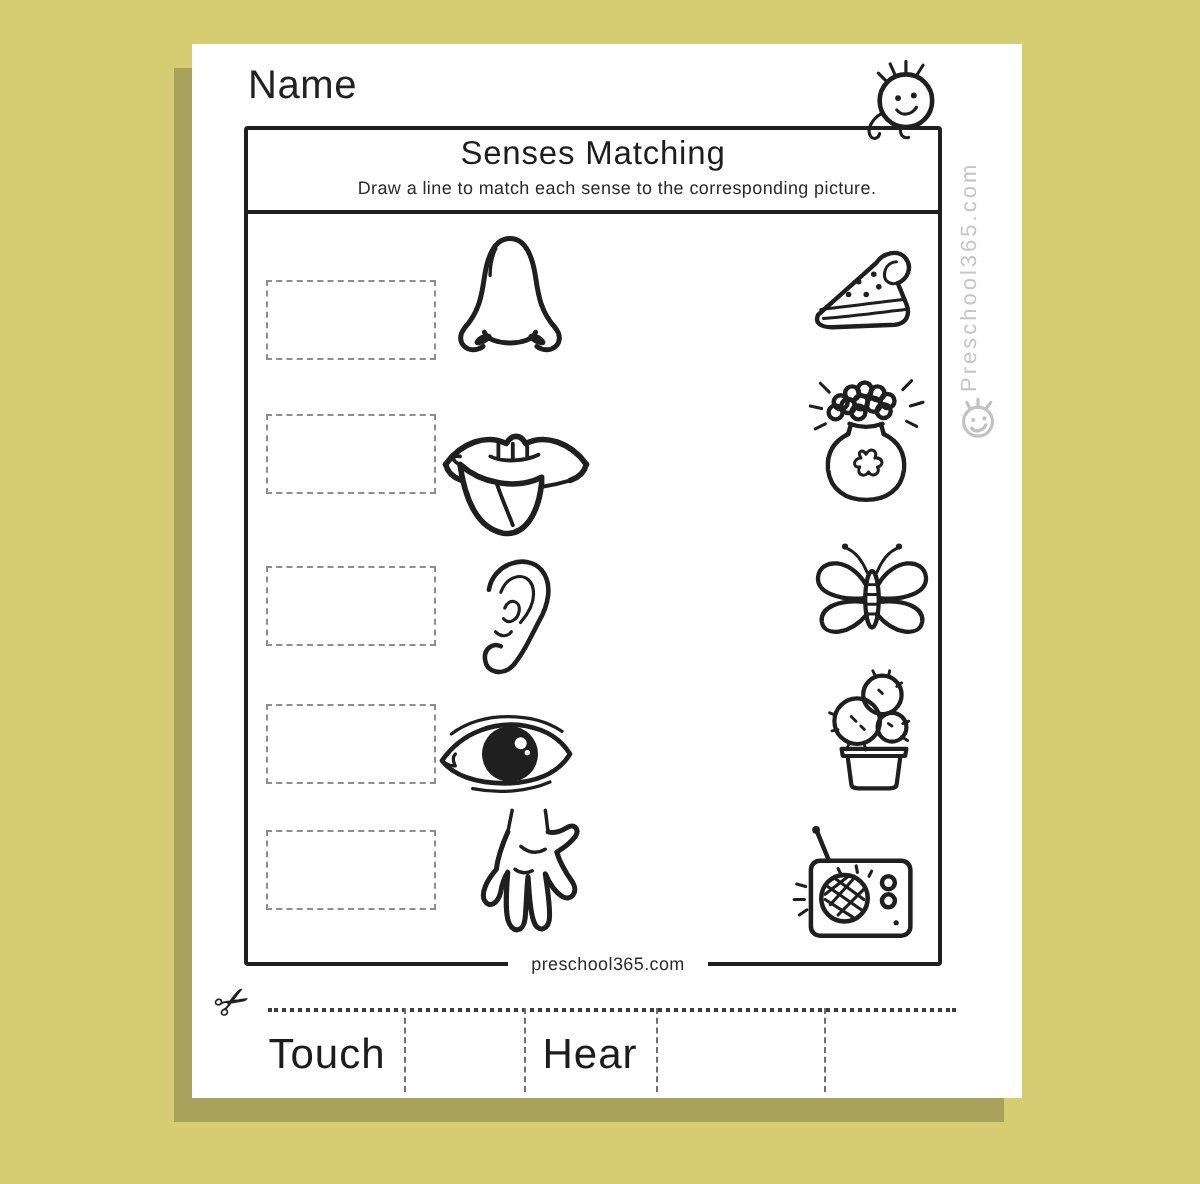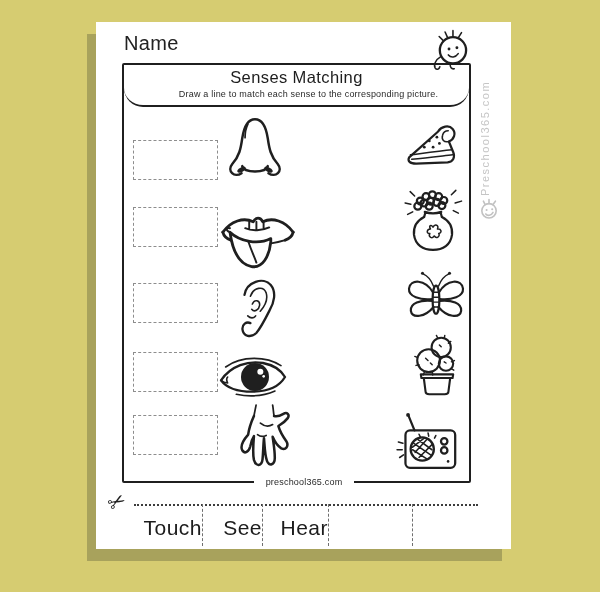--- a/index.html
+++ b/index.html
@@ -18,21 +18,21 @@
   .name-label {
     position:absolute; left:28px; top:10px;
     font-size:20px; letter-spacing:.3px; color:#222;
   }
   .frame {
     position:absolute; left:26px; top:41px; width:349px; height:420px;
     border:2px solid #1f1f1f; border-radius:2px; background:#fff;
   }
   .frame-header {
     position:absolute; left:0; top:0; right:0; height:42px;
-    border-bottom:2px solid #1f1f1f; text-align:center;border-radius:19px;
+    border-bottom:2px solid #1f1f1f; text-align:center;
   }
   .ws-title { margin-top:3px; font-size:16.5px; letter-spacing:.4px; color:#1d1d1d; }
   .ws-instructions { margin-top:2px; font-size:9px; letter-spacing:.2px; color:#2a2a2a;margin-left:24px; }
   .answer-box {
     position:absolute; left:9px; width:85px; height:40px;
     border:1.5px dashed #8d8d8d; background:#fff;
   }
   .ab1{top:75px} .ab2{top:142px} .ab3{top:218px} .ab4{top:287px} .ab5{top:350px}
   .doodle { position:absolute; }
   .doodle svg { display:block; width:100%; height:100%; }
@@ -61,21 +61,21 @@
   .scissors {
     position:absolute; left:12px; top:468px; font-size:21px; color:#1f1f1f;
     transform:rotate(-30deg); line-height:24px;
   }
   .cut-line {
     position:absolute; left:38px; top:482px; width:344px; height:0;
     border-top:2px dotted #3d3d3d;
   }
   .cut-cell {
     position:absolute; top:488px; height:36px; line-height:36px;
-    text-align:right; font-size:21px; letter-spacing:.5px; color:#1c1c1c;
+    text-align:center; font-size:21px; letter-spacing:.5px; color:#1c1c1c;
   }
   .cc1{left:29px;width:77px} .cc2{left:106px;width:60px} .cc3{left:166px;width:66px}
   .cc4{left:232px;width:84px} .cc5{left:316px;width:78px}
   .cut-sep {
     position:absolute; top:482px; height:42px; width:0;
     border-left:1.5px dashed #6f6f6f;
   }
   .cs1{left:106px} .cs2{left:166px} .cs3{left:232px} .cs4{left:316px}
   svg path, svg circle, svg ellipse, svg rect {
     stroke:#1f1f1f; stroke-width:3.5; fill:none; stroke-linecap:round; stroke-linejoin:round;
@@ -248,19 +248,18 @@
       <path class="gray" d="M11,20 C13,23 18,22 20,18"></path>
       <path class="gray" d="M10,8 L8,4 M15,7 L15,2 M20,8 L23,4"></path>
     </svg>
   </div>
 
   <div class="scissors">✂</div>
   <div class="cut-line"></div>
 
   <div class="cut-cell cc1">Touch</div>
   <div class="cut-sep cs1"></div>
-  <div class="cut-cell cc2">See</div>
   <div class="cut-sep cs2"></div>
   <div class="cut-cell cc3">Hear</div>
   <div class="cut-sep cs3"></div>
   <div class="cut-sep cs4"></div>
 
 </div>
 
 </body></html>

